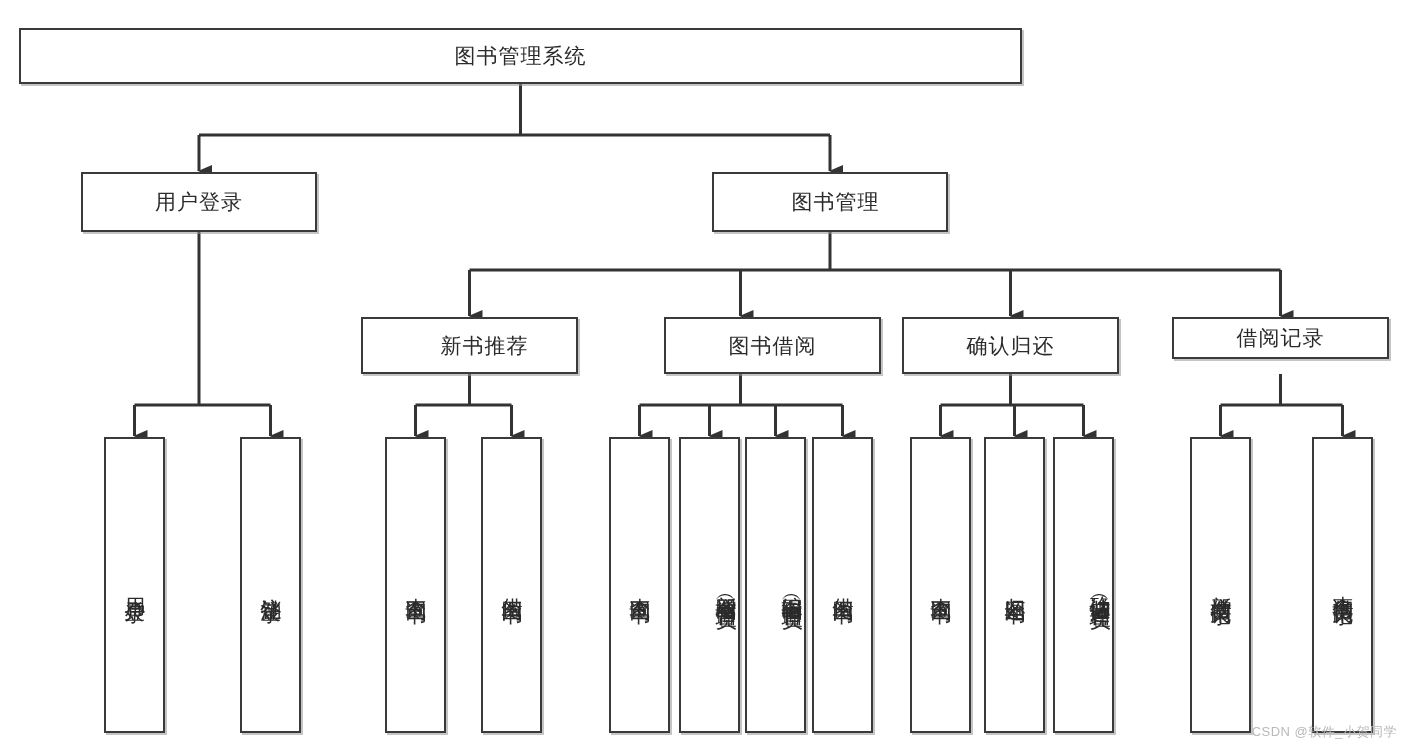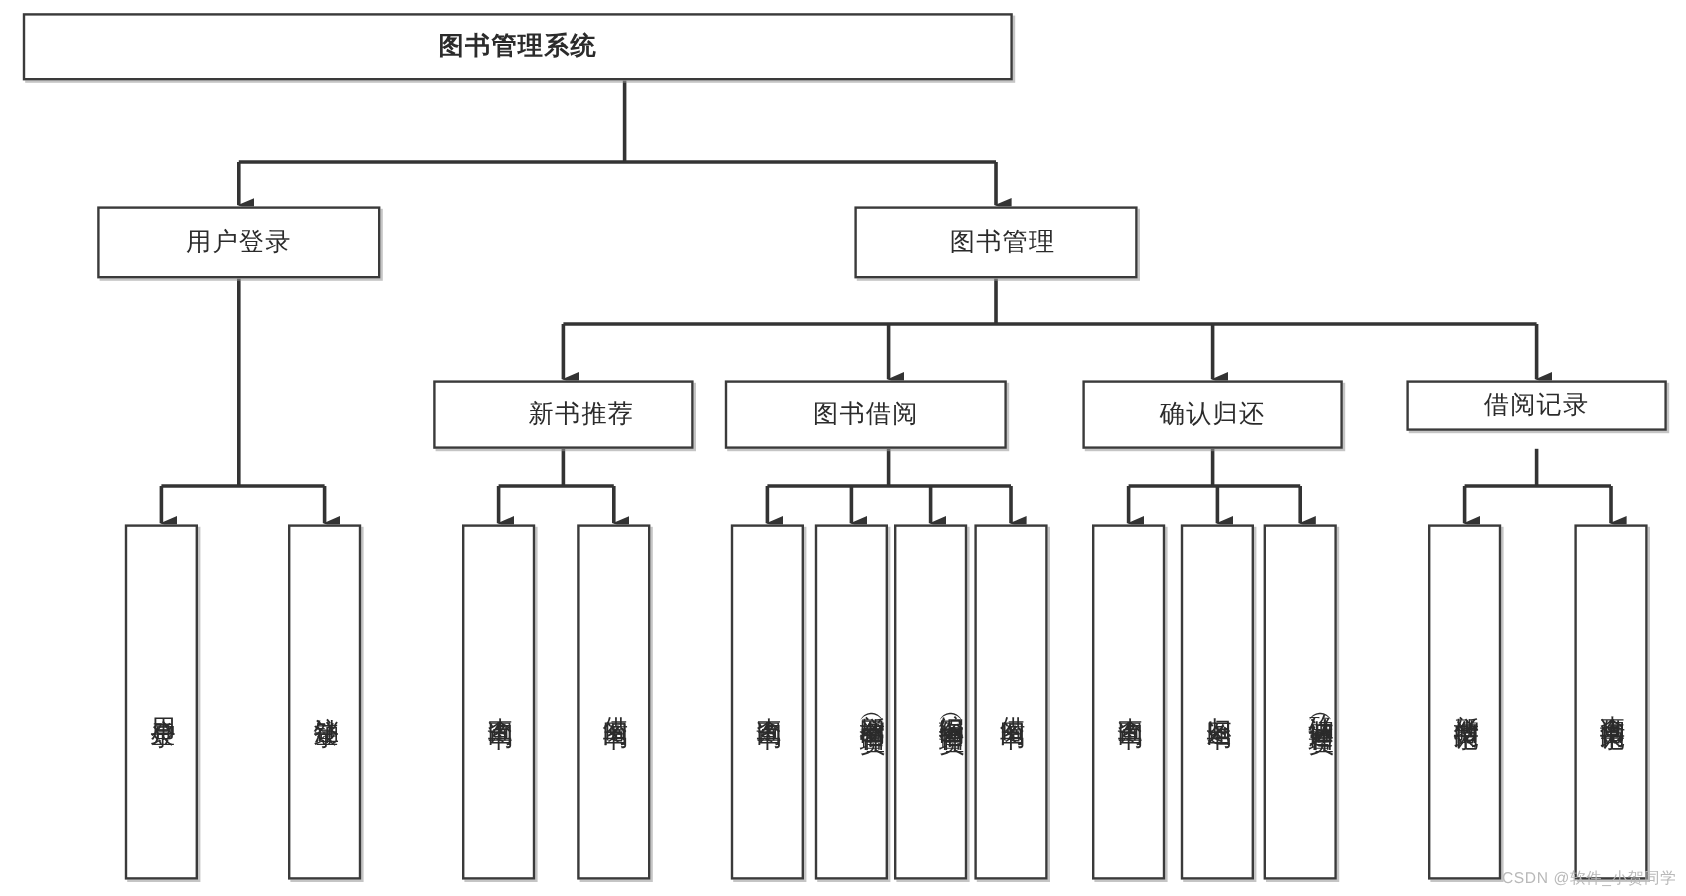--- a/index.html
+++ b/index.html
@@ -114,35 +114,35 @@
         <path d="M 940.5 405 L 940.5 436" marker-end="url(#arrow)"></path>
         <path d="M 1014.5 405 L 1014.5 436" marker-end="url(#arrow)"></path>
         <path d="M 1083.5 405 L 1083.5 436" marker-end="url(#arrow)"></path>
         <path d="M 1280.5 374 L 1280.5 405"></path>
         <path d="M 1220.5 405 L 1342.5 405"></path>
         <path d="M 1220.5 405 L 1220.5 436" marker-end="url(#arrow)"></path>
         <path d="M 1342.5 405 L 1342.5 436" marker-end="url(#arrow)"></path>
       </g>
   </svg>
 
-  <div class="node horizontal" style="left: 19px; top: 11px; width: 825px; height: 56px; font-weight: bold;">
+  <div class="node horizontal" style="left: 19px; top: 28px; width: 1003px; height: 56px;">
     <span class="node-label">图书管理系统</span>
   </div>
 
   <div class="node horizontal" style="left: 81px; top: 172px; width: 236px; height: 60px;">
     <span class="node-label">用户登录</span>
   </div>
   <div class="node horizontal" style="left: 712px; top: 172px; width: 236px; height: 60px; padding-left: 11px;">
     <span class="node-label">图书管理</span>
   </div>
 
   <div class="node horizontal" style="left: 361px; top: 317px; width: 217px; height: 57px; padding-left: 30px;">
     <span class="node-label">新书推荐</span>
   </div>
-  <div class="node horizontal" style="left: 604px; top: 317px; width: 235px; height: 57px;">
+  <div class="node horizontal" style="left: 664px; top: 317px; width: 217px; height: 57px;">
     <span class="node-label">图书借阅</span>
   </div>
   <div class="node horizontal" style="left: 902px; top: 317px; width: 217px; height: 57px;">
     <span class="node-label">确认归还</span>
   </div>
   <div class="node horizontal" style="left: 1172px; top: 317px; width: 217px; height: 42px;">
     <span class="node-label">借阅记录</span>
   </div>
 
   <div class="node vertical mid" style="left: 104px; top: 437px; width: 61px; height: 296px;">

